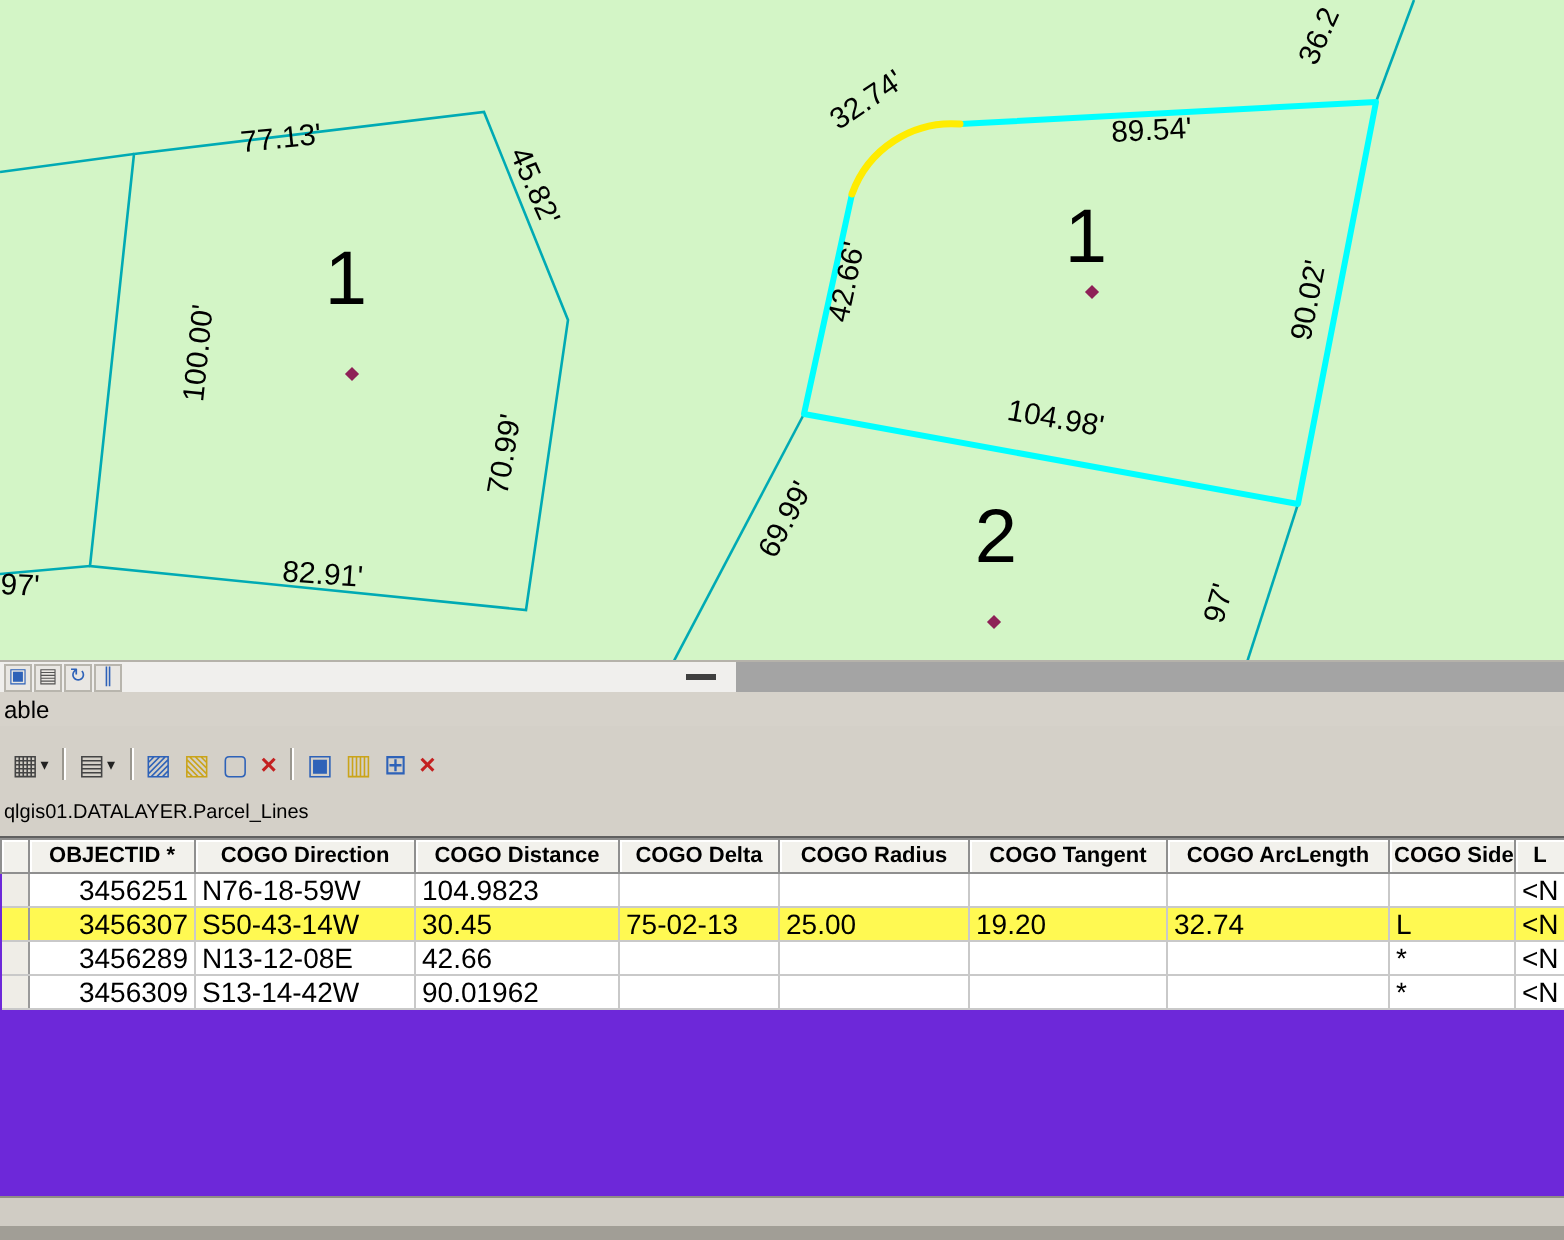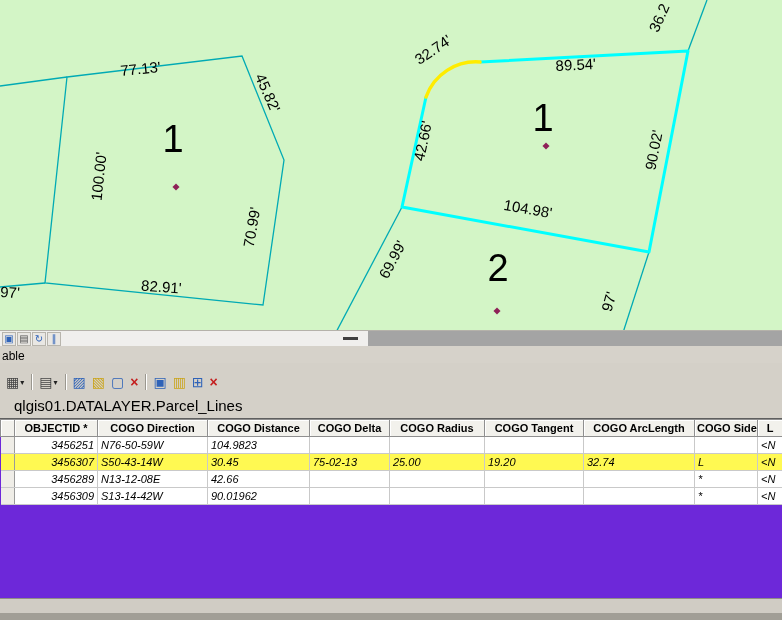--- a/index.html
+++ b/index.html
@@ -27,34 +27,34 @@
   
   #twin{position:absolute;top:346px;left:0;width:782px;height:274px;background:#d4d0c8;}
   #titlebar{position:absolute;top:0;left:0;width:782px;height:17px;background:#d6d2ca;}
   #titlebar span{font-size:12px;color:#000;padding-left:2px;line-height:17px;}
   #table-toolbar{position:absolute;top:24px;left:0;width:782px;height:24px;display:flex;align-items:center;padding-left:3px;box-sizing:border-box;}
   .tb-btn{display:inline-flex;align-items:center;height:20px;padding:0 3px;cursor:default;}
   .tb-glyph{font-size:14px;line-height:14px;}
   .caret{font-size:8px;margin-left:1px;color:#222;}
   .sep{display:inline-block;width:1px;height:16px;background:#9a978f;box-shadow:1px 0 0 #ffffff;margin:0 4px;}
   #tabbar{position:absolute;top:50px;left:0;width:782px;height:20px;background:#d4d0c8;}
-  #tabbar span{font-size:15px;color:#000;padding-left:14px;line-height:20px;}
+  #tabbar span{font-size:10px;color:#000;padding-left:2px;line-height:20px;}
   
   #grid{position:absolute;top:72px;left:0;width:782px;height:180px;background:#6d28d9;overflow:hidden;border-top:1px solid #5f5f5f;box-sizing:border-box;}
   #attr-table{border-collapse:collapse;table-layout:fixed;width:782px;}
   #attr-table th{
     height:17px;box-sizing:border-box;background:#f2f1ec;
     border:1px solid #8f8f8f;box-shadow:inset 1px 1px 0 #ffffff;
     font-size:11px;font-weight:bold;text-align:center;
     padding:0 2px;white-space:nowrap;overflow:hidden;color:#000;
   }
   #attr-table td{
     height:17px;box-sizing:border-box;background:#ffffff;
     border-right:1px solid #c9c9c9;border-bottom:1px solid #c9c9c9;
-    font-size:11px;padding:0 3px;white-space:nowrap;overflow:hidden;color:#000;font-style:italic;
+    font-size:14px;padding:0 3px;white-space:nowrap;overflow:hidden;color:#000;
   }
   #attr-table td.selector{background:#efede7;border-right:1px solid #9a9a9a;}
   #attr-table td.num{text-align:right;}
   #attr-table tr.selected td{background:var(--sel-row,#fff952);}
   
   #b1{position:absolute;top:252px;left:0;width:782px;height:15px;background:#d0ccc4;border-top:1px solid #908d85;box-sizing:border-box;}
   #b2{position:absolute;top:267px;left:0;width:782px;height:7px;background:#a19e96;}
 </style>
 </head>
 <body>
@@ -187,21 +187,21 @@
             <th>COGO Tangent</th>
             <th>COGO ArcLength</th>
             <th>COGO Side</th>
             <th>L</th>
           </tr>
         </thead>
         <tbody>
           <tr>
             <td class="selector"></td>
             <td class="num">3456251</td>
-            <td>N76-50-59W</td>
+            <td>N76-18-59W</td>
             <td>104.9823</td>
             <td></td>
             <td></td>
             <td></td>
             <td></td>
             <td></td>
             <td>&lt;N</td>
           </tr>
           <tr class="selected">
             <td class="selector"></td>

